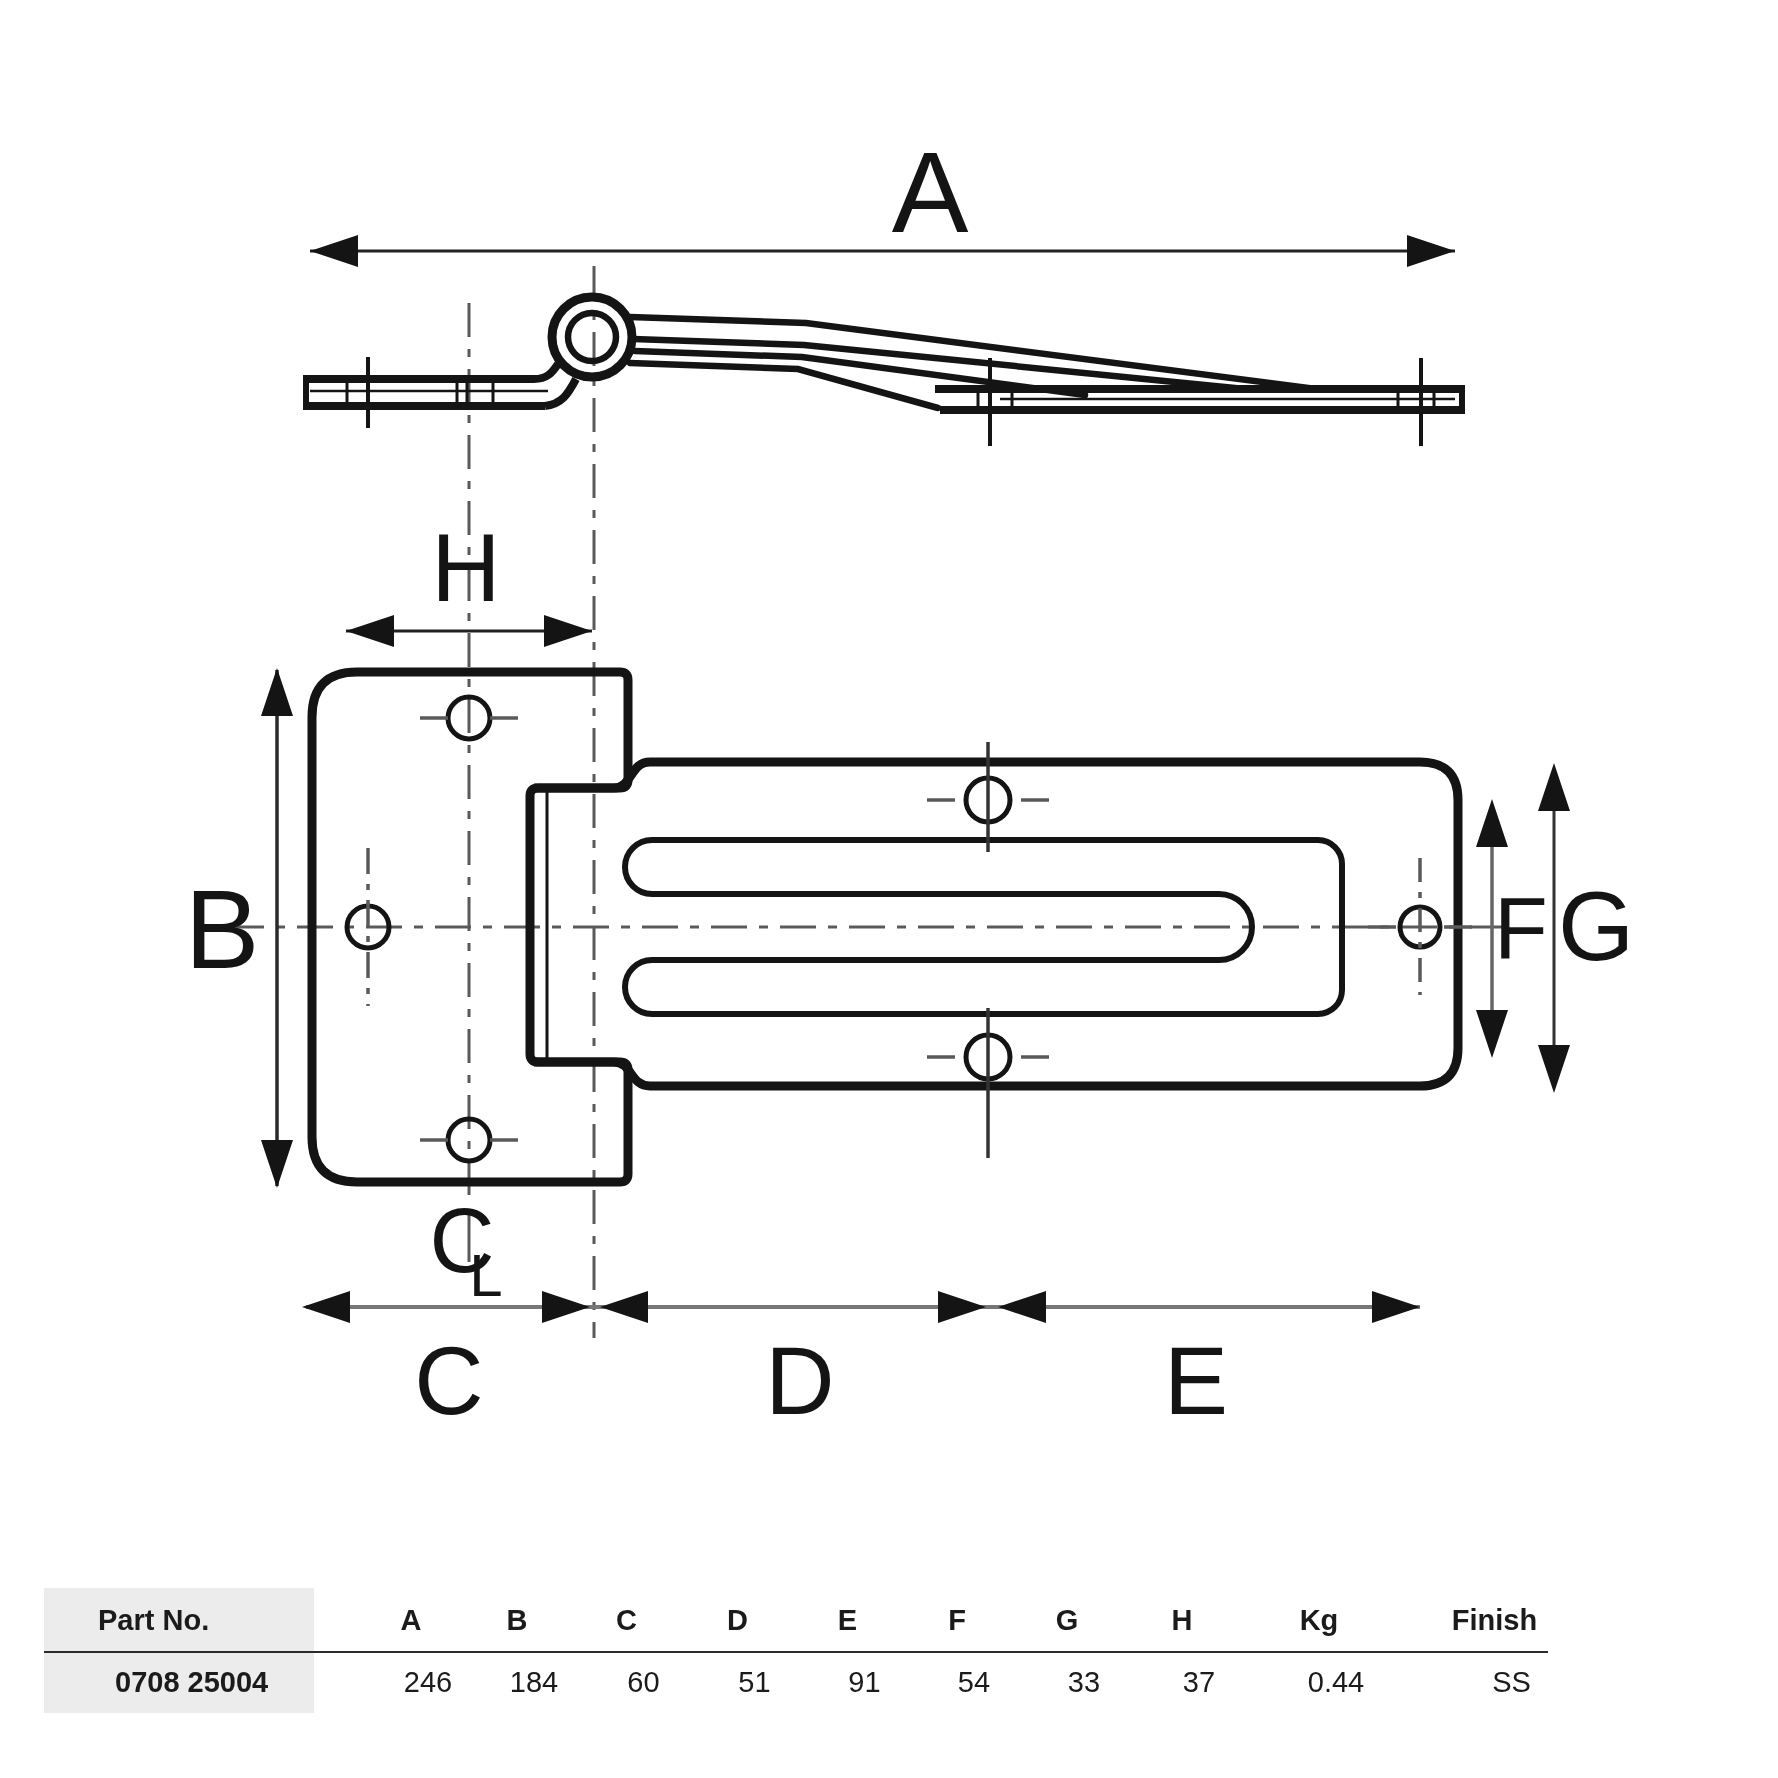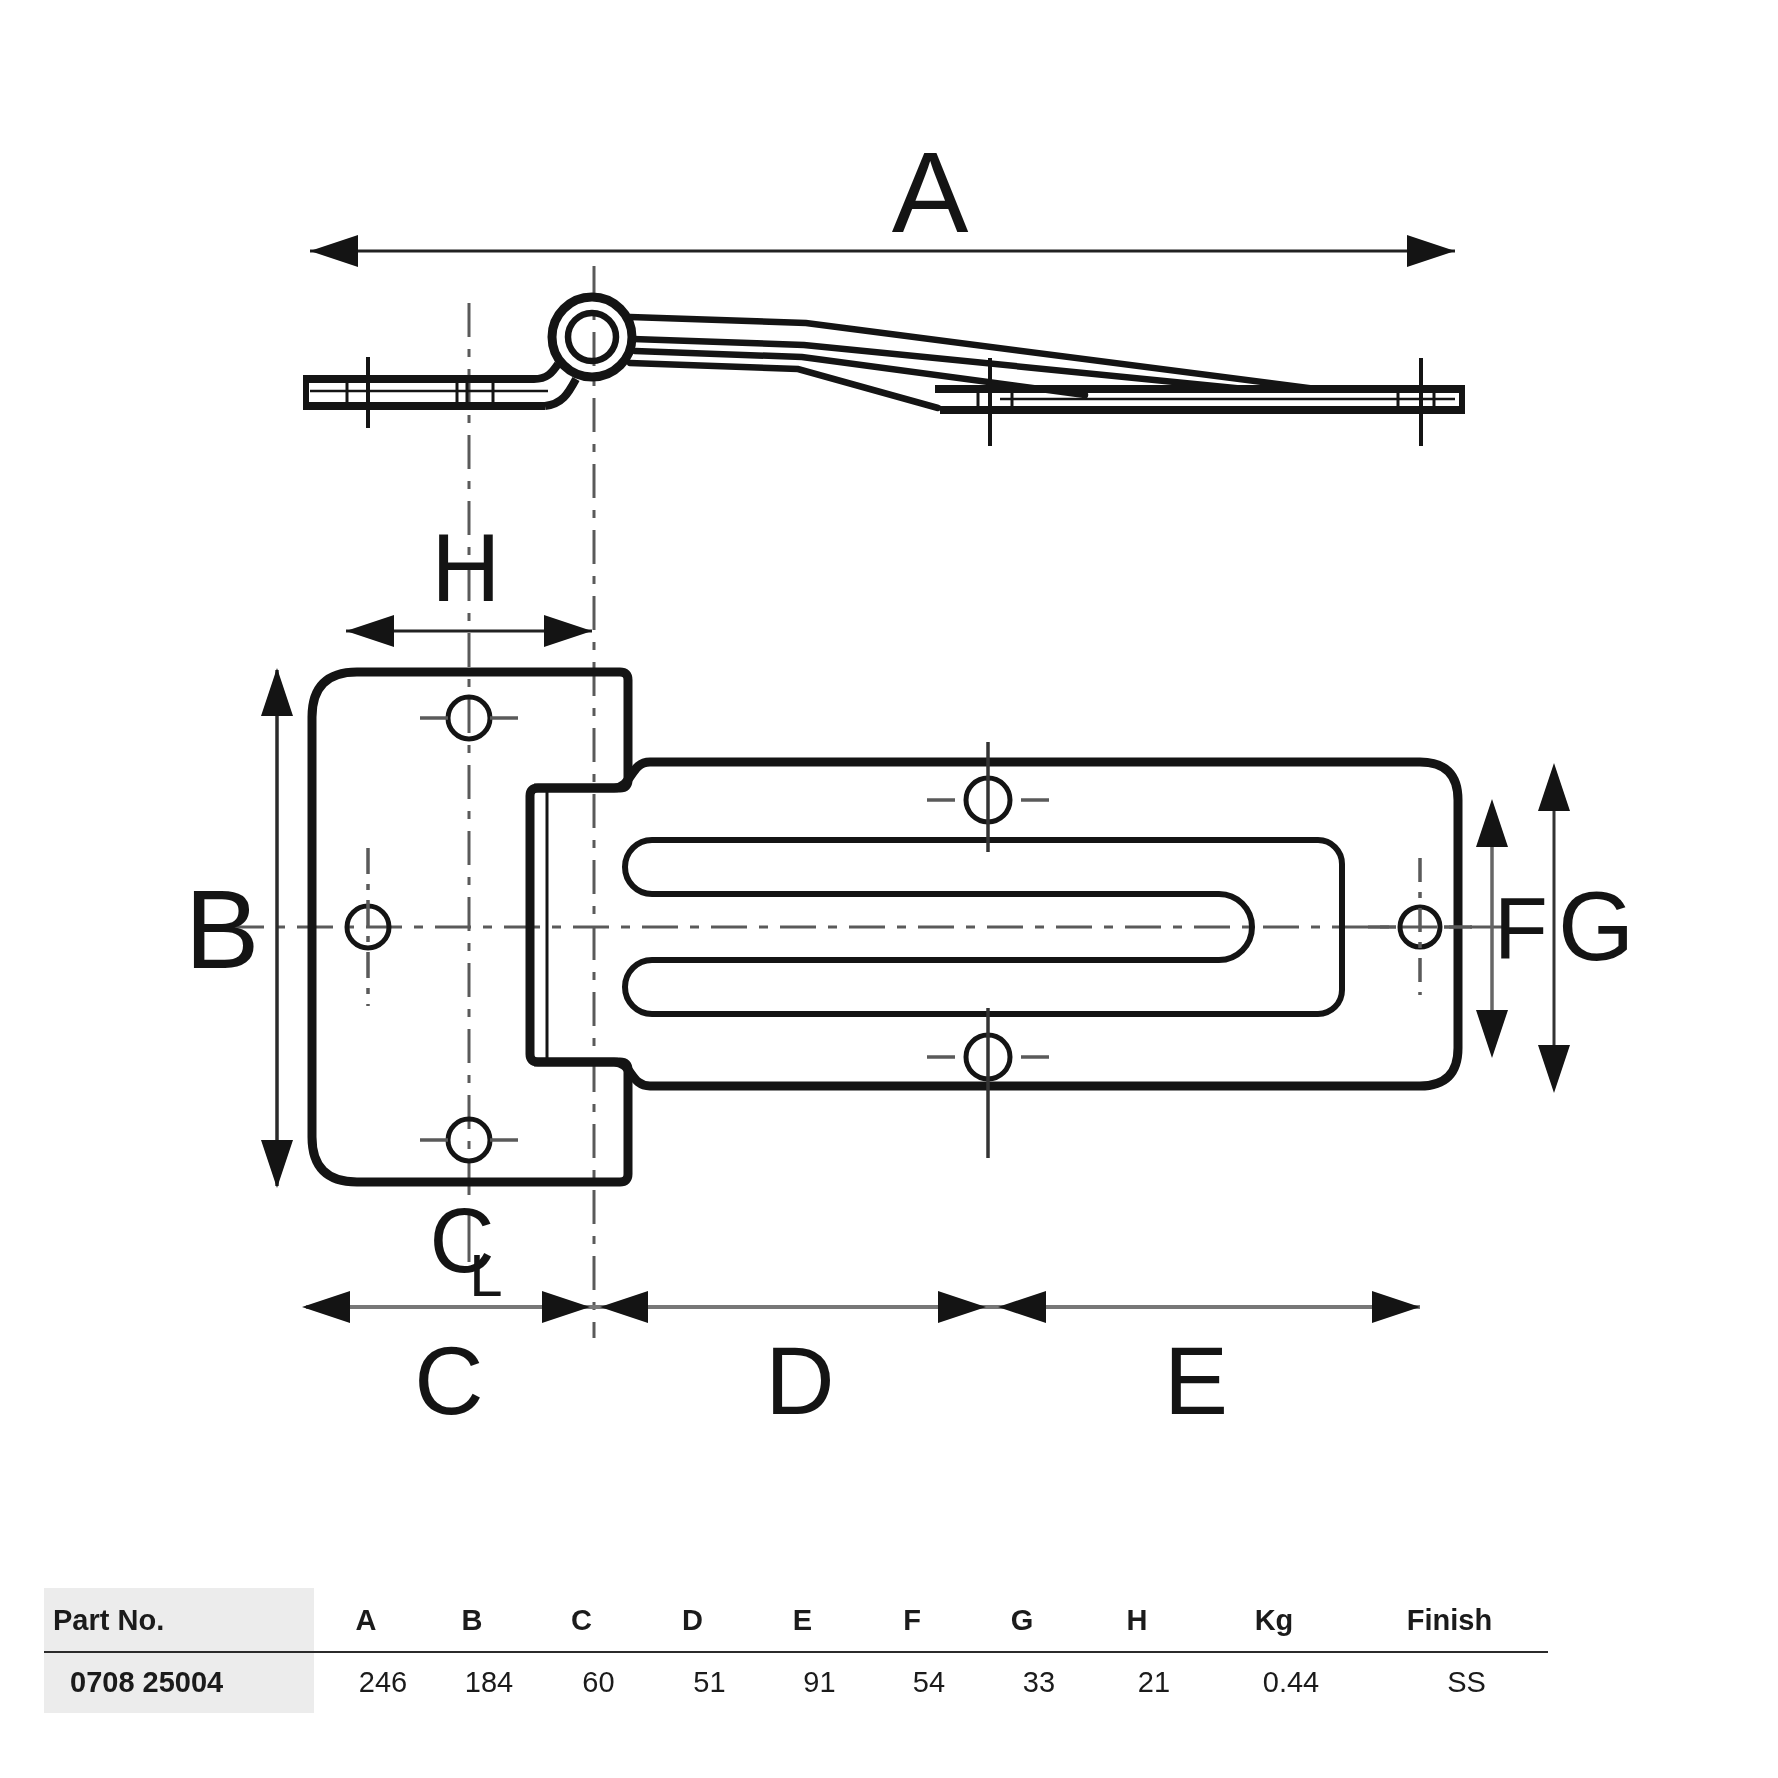--- a/index.html
+++ b/index.html
@@ -3,21 +3,21 @@
 <meta charset="utf-8">
 <style>
   html,body{margin:0;padding:0;background:#ffffff;}
   .stage{position:relative;width:1778px;height:1778px;background:#ffffff;overflow:hidden;
          font-family:"Liberation Sans", sans-serif;}
   .drawing-svg{position:absolute;left:0;top:0;}
   svg text{fill:#141414;font-family:"Liberation Sans", sans-serif;}
   
   .spec-table{position:absolute;left:44px;top:1588px;width:1504px;height:125px;color:#1b1b1b;}
   .part-col-bg{position:absolute;left:0;top:0;width:270px;height:125px;background:#ececec;}
-  .t-row{position:absolute;left:0;width:100%;display:flex;}
+  .t-row{position:absolute;left:0;width:100%;display:flex;padding-left:45px;}
   .t-row.head{top:0;height:64px;font-weight:bold;}
   .t-row.vals{top:64px;height:61px;font-weight:normal;margin-left:17px;}
   .t-divider{position:absolute;top:63px;left:0;width:100%;height:0;border-top:2px solid #2b2b2b;}
   .cell{display:flex;align-items:center;justify-content:center;font-size:29px;position:relative;}
   .cell.part{justify-content:flex-start;padding-left:9px;box-sizing:border-box;}
   .cell.bold{font-weight:bold;}
   .w0{width:270px;} .w1{width:104px;} .w2{width:108px;} .w3{width:111px;}
   .w4{width:111px;} .w5{width:109px;} .w6{width:110px;} .w7{width:110px;}
   .w8{width:120px;} .w9{width:154px;} .w10{width:197px;}
 </style>
@@ -182,19 +182,19 @@
     <div class="t-divider"></div>
     <div class="t-row vals">
       <div class="cell part bold w0">0708 25004</div>
       <div class="cell w1">246</div>
       <div class="cell w2">184</div>
       <div class="cell w3">60</div>
       <div class="cell w4">51</div>
       <div class="cell w5">91</div>
       <div class="cell w6">54</div>
       <div class="cell w7">33</div>
-      <div class="cell w8">21</div>
+      <div class="cell w8">37</div>
       <div class="cell w9">0.44</div>
       <div class="cell w10">SS</div>
     </div>
   </div>
 
 </div>
 
 </body></html>

